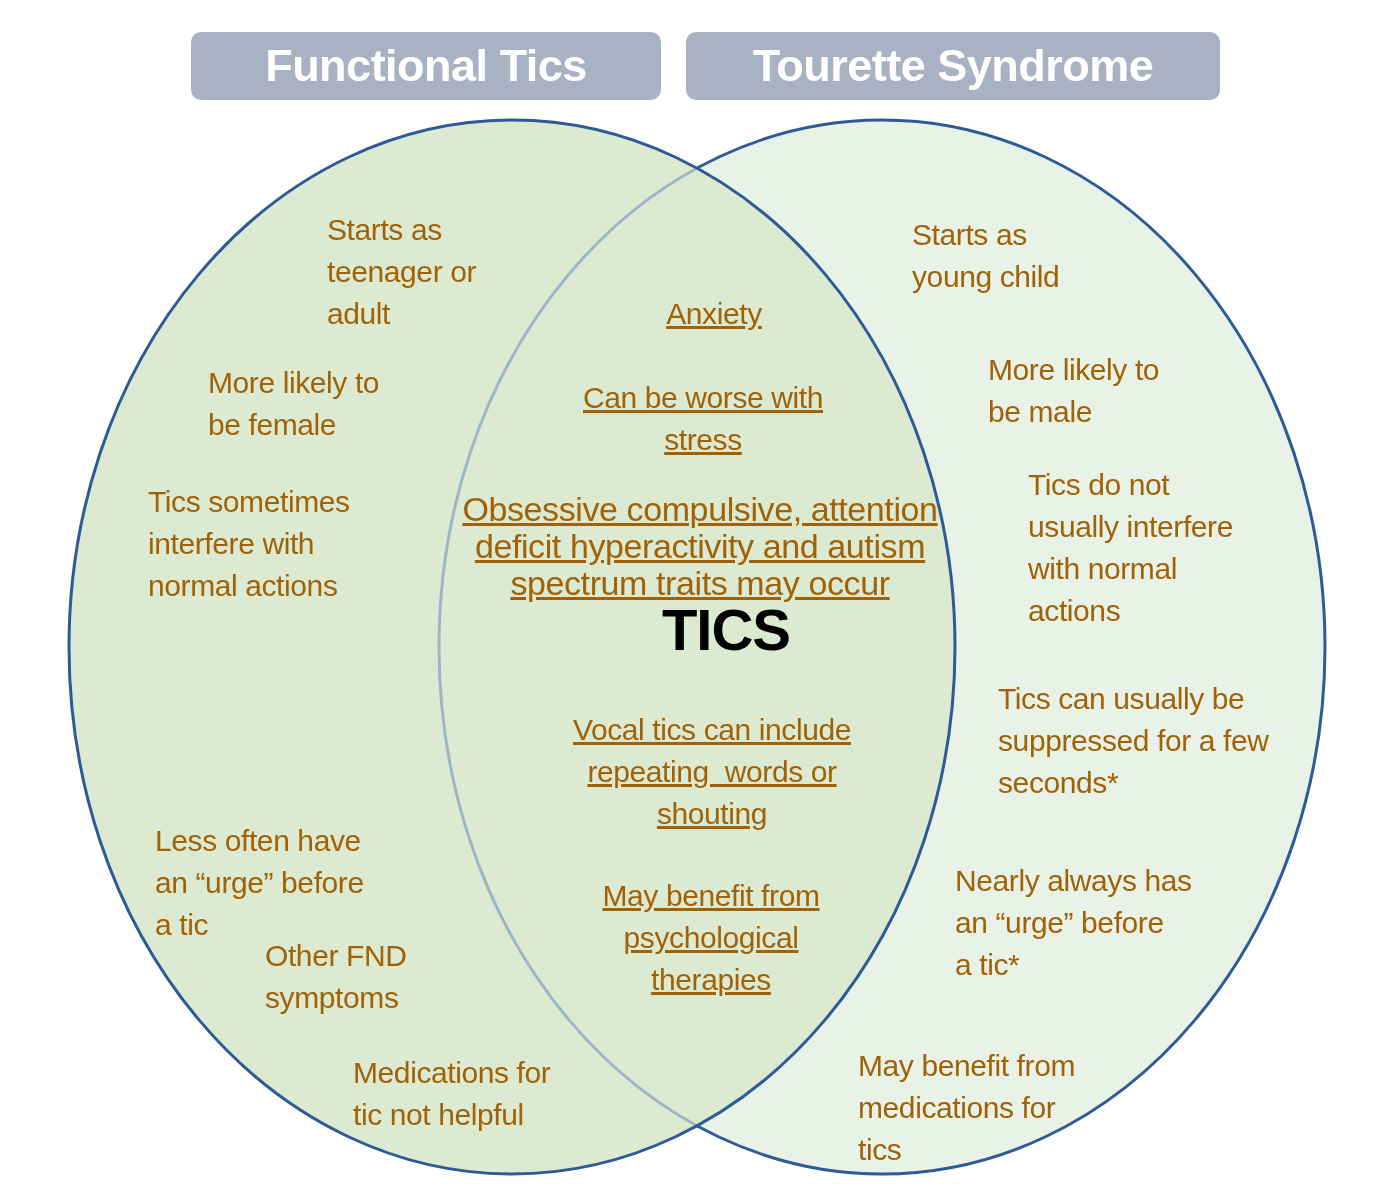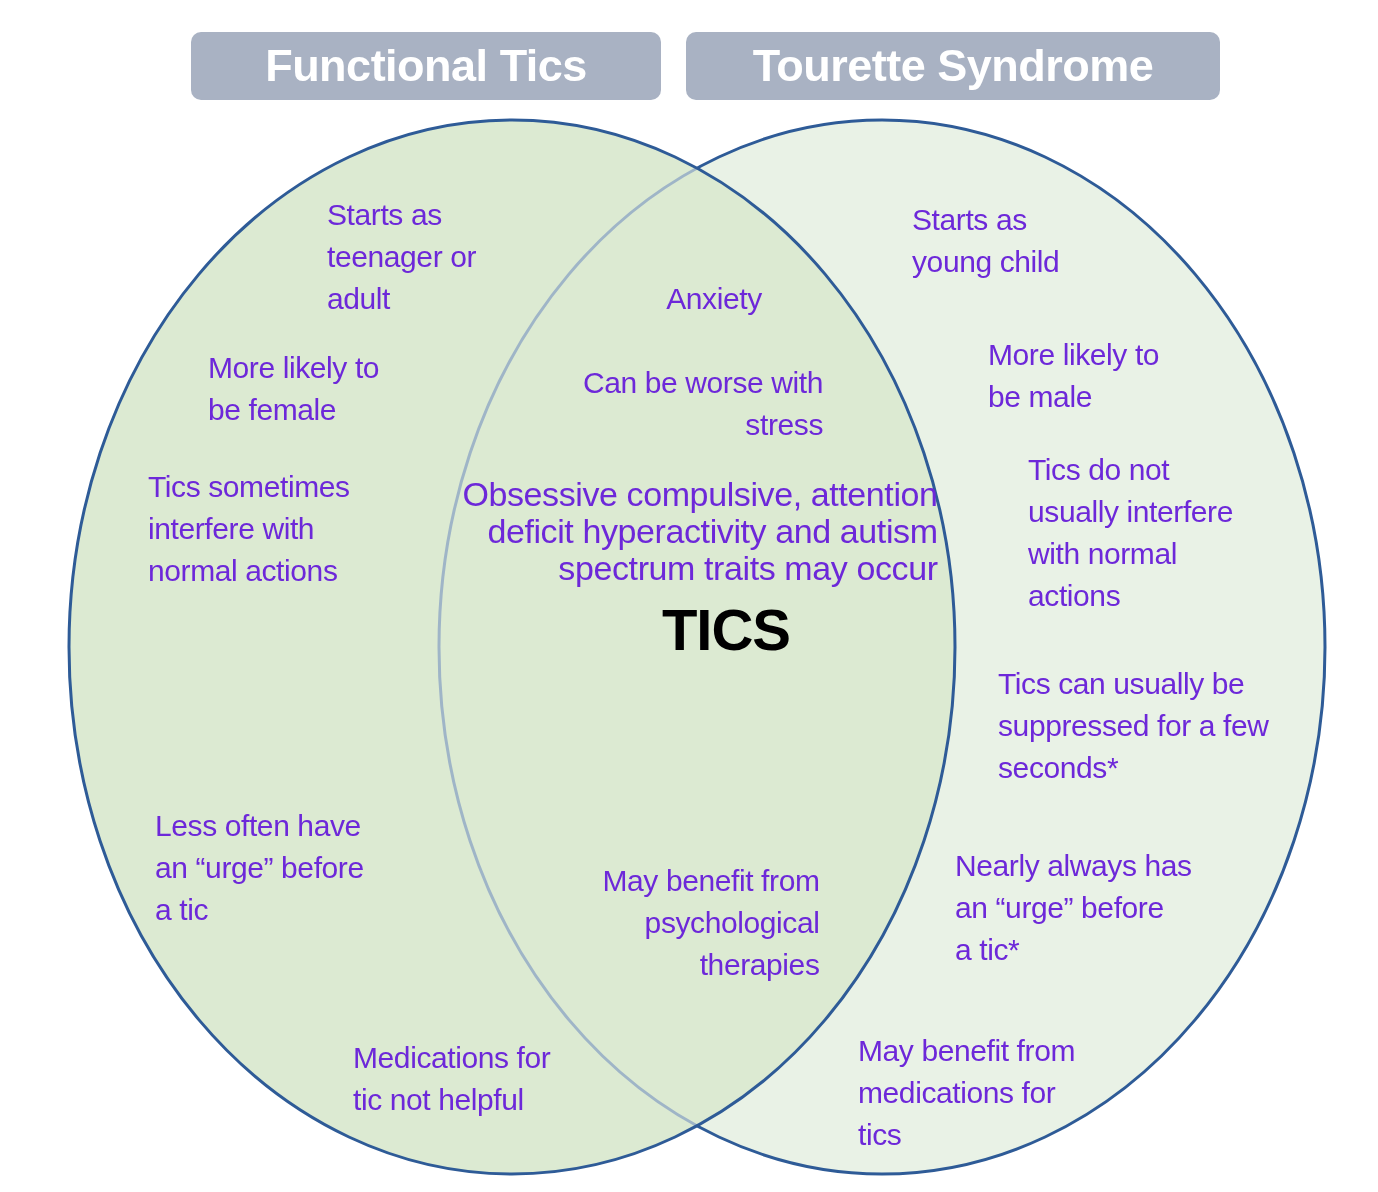--- a/index.html
+++ b/index.html
@@ -24,30 +24,32 @@
     letter-spacing: -0.5px;
     display: flex;
     align-items: center;
     justify-content: center;
     white-space: nowrap;
   }
   .tab-left  { left: 191px; width: 470px; }
   .tab-right { left: 686px; width: 534px; }
   .note {
     position: absolute;
-    color: #6d28d9;
+    color: #a16207;
     font-size: 30px;
     line-height: 42px;
     letter-spacing: -0.4px;
     white-space: pre-wrap;
     text-align: left;
+    margin-top: 15px;
   }
   .center {
     transform: translateX(-50%);
-    text-align: right;
+    text-align: center;
+    text-decoration: underline;
   }
   .small { font-size: 34px; line-height: 37px; }
   .tics-heading {
     position: absolute;
     transform: translateX(-50%);
     color: #000000;
     font-size: 58px;
     font-weight: bold;
     letter-spacing: -1px;
     white-space: nowrap;
@@ -83,30 +85,35 @@
 teenager or
 adult</div>
   <div class="note" style="left:208px; top:347px">More likely to
 be female</div>
   <div class="note" style="left:148px; top:466px">Tics sometimes
 interfere with
 normal actions</div>
   <div class="note" style="left:155px; top:805px">Less often have
 an “urge” before
 a tic</div>
+  <div class="note" style="left:265px; top:920px">Other FND
+symptoms</div>
   <div class="note" style="left:353px; top:1037px">Medications for
 tic not helpful</div>
 
   <div class="note center" style="left:714px; top:278px">Anxiety</div>
   <div class="note center" style="left:703px; top:362px">Can be worse with
 stress</div>
   <div class="note center small" style="left:700px; top:476px">Obsessive compulsive, attention
 deficit hyperactivity and autism
 spectrum traits may occur</div>
   <div class="tics-heading" style="left:726px; top:596px">TICS</div>
+  <div class="note center" style="left:712px; top:694px">Vocal tics can include
+repeating  words or
+shouting</div>
   <div class="note center" style="left:711px; top:860px">May benefit from
 psychological
 therapies</div>
 
   <div class="note" style="left:912px; top:199px">Starts as
 young child</div>
   <div class="note" style="left:988px; top:334px">More likely to
 be male</div>
   <div class="note" style="left:998px; top:663px">Tics can usually be
 suppressed for a few

